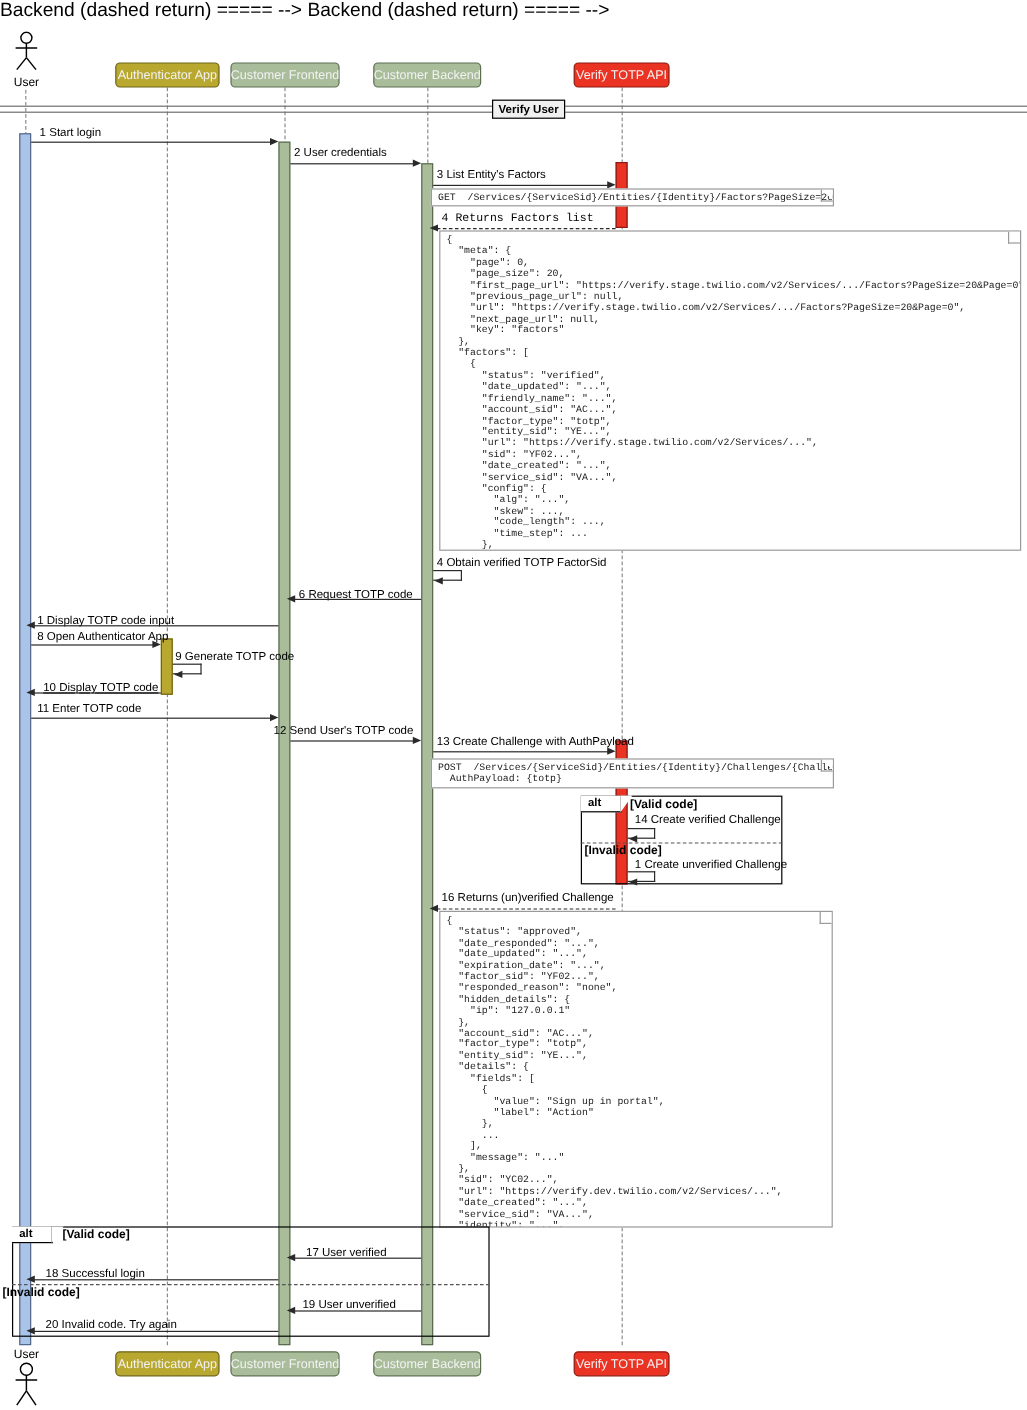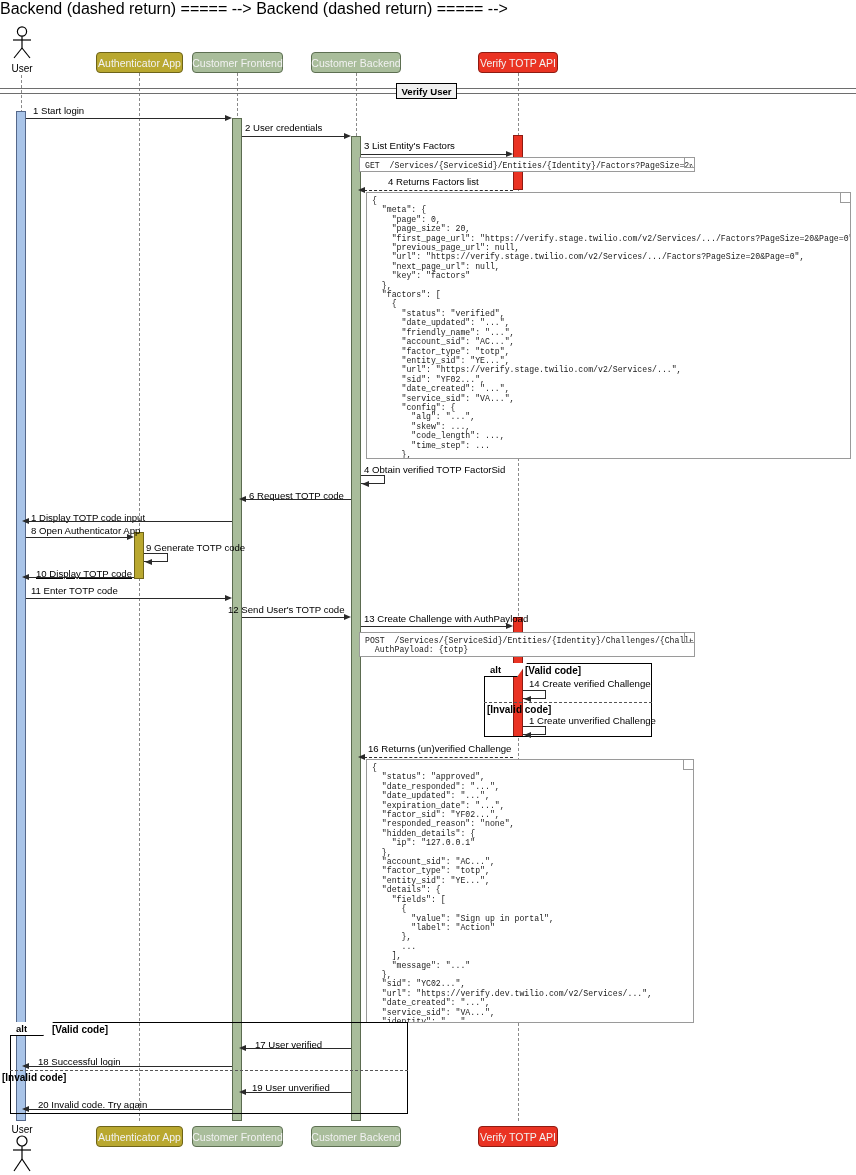--- a/index.html
+++ b/index.html
@@ -87,21 +87,21 @@
   <div class="abs pbox sage" style="left:311px;top:52px;width:90px;">
     <span>Customer Backend</span>
   </div>
   <div class="abs pbox red" style="left:478px;top:52px;width:80px;">
     <span>Verify TOTP API</span>
   </div>
 
   
   <div class="abs sepline" style="left:0;top:88px;width:856px;"></div>
   <div class="abs sepline" style="left:0;top:93px;width:856px;"></div>
-  <div class="abs sepbox" style="left:396px;top:83px;width:61px;height:16px;">
+  <div class="abs sepbox" style="left:410px;top:83px;width:61px;height:16px;">
     <span>Verify User</span>
   </div>
 
   
   
   <div class="abs act blue" style="left:16px;top:111px;width:10px;height:1010px;"></div>
   
   <div class="abs act green" style="left:232px;top:118px;width:10px;height:1003px;"></div>
   
   <div class="abs act green" style="left:351px;top:136px;width:10px;height:985px;"></div>
@@ -123,21 +123,21 @@
 
   
   <div class="abs msg" style="left:364px;top:140px;">3 List Entity's Factors</div>
   <div class="abs arrowline" style="left:361px;top:154px;width:146px;"></div>
   <div class="abs ahead right" style="left:506px;top:150.5px;"></div>
 
   
   <div class="abs note" style="left: 359px; top: 157px; width: 336px; height: 15px; position: absolute;">GET  /Services/{ServiceSid}/Entities/{Identity}/Factors?PageSize=20<span class="fold"></span></div>
 
    Backend (dashed return) ===== --&gt;
-  <div class="abs msg" style="left:388px;top:176px;">4 Returns Factors list</div>
+  <div class="abs msg" style="left:368px;top:176px;font-family:Liberation Mono, monospace;">4 Returns Factors list</div>
   <div class="abs arrowline dashed" style="left:364px;top:190px;width:149px;"></div>
   <div class="abs ahead left" style="left:358px;top:186.5px;"></div>
 
   
   <div class="abs note" style="left: 366px; top: 192px; width: 485px; height: 267px; position: absolute;">{
   "meta": {
     "page": 0,
     "page_size": 20,
     "first_page_url": "https://verify.stage.twilio.com/v2/Services/.../Factors?PageSize=20&amp;Page=0",
     "previous_page_url": null,

